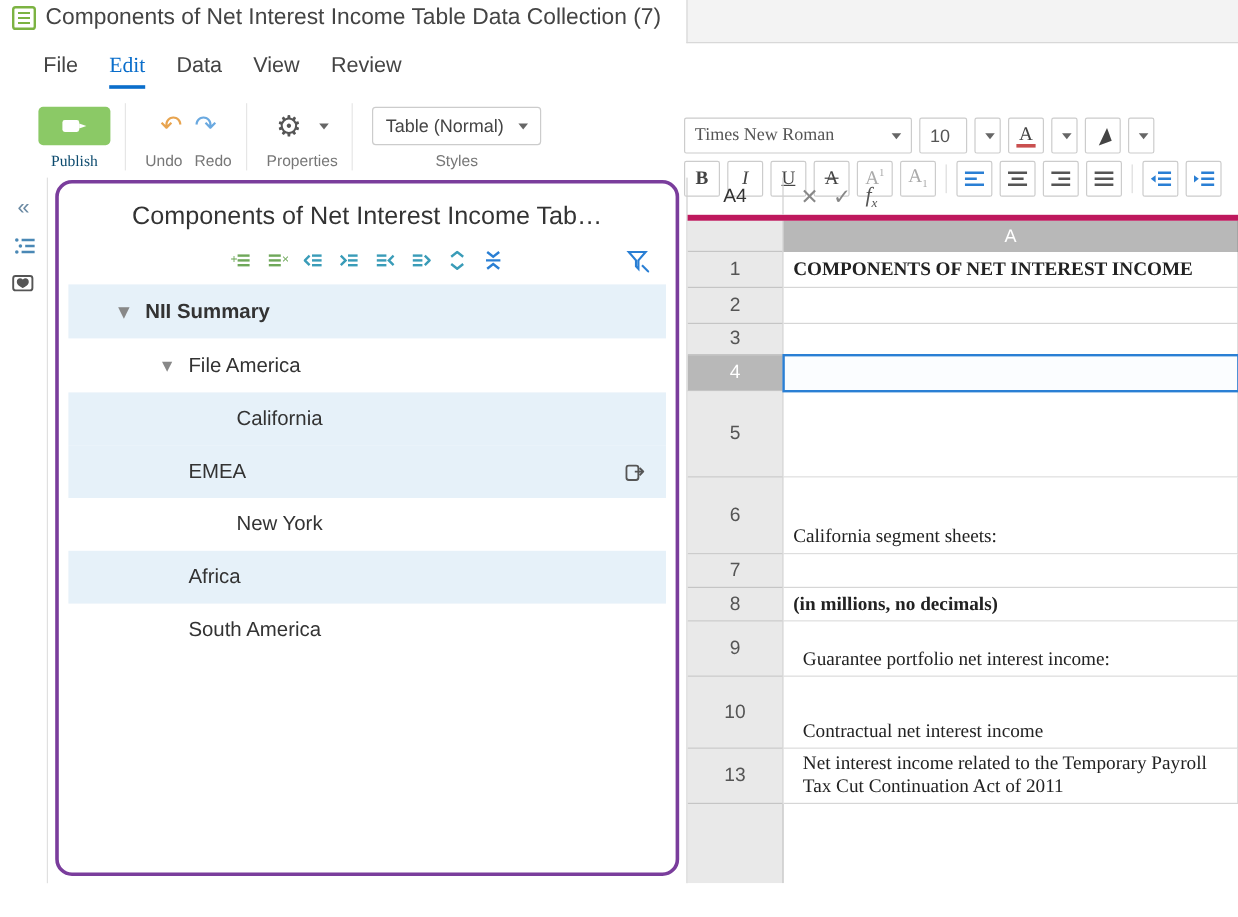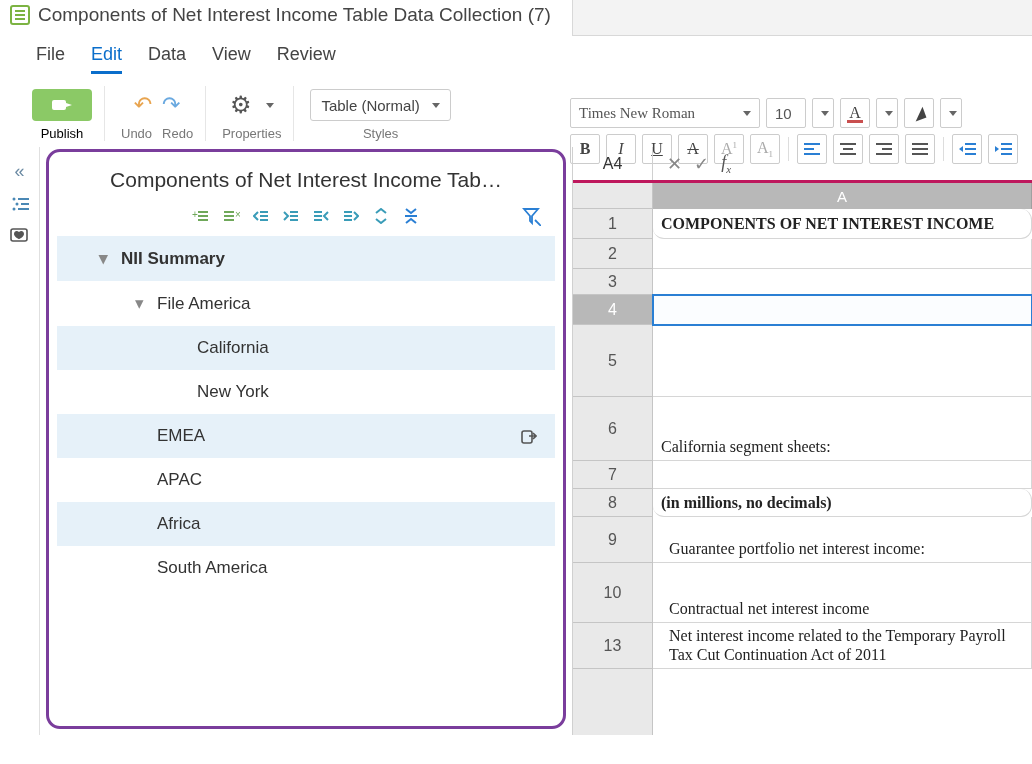--- a/index.html
+++ b/index.html
@@ -7,31 +7,31 @@
   
   
   .title-bar { display: flex; align-items: center; gap: 8px; padding: 4px 10px 10px 10px; }
   .title-bar .doc-icon { width: 20px; height: 20px; border: 2px solid #7cb342; border-radius: 3px; display: inline-flex; align-items: center; justify-content: center; }
   .doc-icon-inner { width: 10px; height: 10px; background: linear-gradient(to bottom, #7cb342 2px, transparent 2px, transparent 4px, #7cb342 4px, #7cb342 6px, transparent 6px, transparent 8px, #7cb342 8px); }
   .title-bar .title { font-size: 19px; color: #444; }
   
   
   .menu-bar { display: flex; gap: 26px; padding: 8px 30px 6px 36px; font-size: 18px; color: #444; }
   .menu-item { cursor: pointer; padding-bottom: 6px; }
-  .menu-item.active { color: #0a6ecb; border-bottom: 3px solid #0a6ecb; }
+  .menu-item.active { color: #0a6ecb; border-bottom: 3px solid #0a6ecb; font-family: Liberation Serif, serif; }
   
   
   .toolbar-row { display: flex; align-items: stretch; }
   .toolbar-left { display: flex; gap: 4px; padding: 6px 10px 6px 20px; }
   .tb-group { display: flex; flex-direction: column; align-items: center; gap: 2px; padding: 0 12px; border-right: 1px solid #e6e6e6; }
   .tb-group:last-child { border-right: none; }
   .tb-buttons { display: flex; gap: 10px; align-items: center; height: 38px; }
   .tb-label { font-size: 13px; color: #777; }
   .btn-publish { background: #8bc966; border-radius: 4px; width: 60px; height: 32px; display: flex; align-items: center; justify-content: center; }
-  .lbl-publish { color: #000000; }
+  .lbl-publish { color: #0c4a6e; font-family: Liberation Serif, serif; }
   .icon-undo, .icon-redo { font-size: 22px; }
   .icon-undo { color: #e8a44f; }
   .icon-redo { color: #6aa9e0; }
   .icon-gear { font-size: 24px; color: #555; }
   .caret-down { display: inline-block; margin-left: 4px; border-top: 5px solid #666; border-left: 4px solid transparent; border-right: 4px solid transparent; }
   .style-select { display: flex; align-items: center; border: 1px solid #ccc; border-radius: 3px; padding: 6px 10px; font-size: 15px; color: #444; gap: 8px; height: 32px; }
   
   
   .toolbar-right-wrap { border-left: 1px solid #d8d8d8; border-bottom: 1px solid #d8d8d8; background: #f3f3f3; height: 36px; position: absolute; right: 0; top: 0; width: 460px; }
   .format-bar { position: absolute; right: 0; top: 94px; width: 470px; display: flex; flex-direction: column; gap: 6px; padding: 4px 0 4px 8px; }
@@ -66,35 +66,35 @@
   .tree-row { display: flex; align-items: center; padding: 12px 14px; gap: 10px; position: relative; }
   .tree-row.alt { background: #e6f1f9; }
   .tree-row .caret { width: 12px; color: #888; }
   .tree-row.lvl1 { padding-left: 42px; font-weight: 600; }
   .tree-row.lvl2 { padding-left: 78px; }
   .tree-row.lvl3 { padding-left: 140px; }
   .link-out-icon { position: absolute; right: 18px; color: #666; font-size: 17px; }
   
   
   .sheet-panel { flex: 1; border-left: 1px solid #d0d0d0; display: flex; flex-direction: column; }
-  .name-box-row { display: flex; align-items: center; border-bottom: 3px solid #be185d; height: 36px; }
+  .name-box-row { display: flex; align-items: center; border-bottom: 5px solid #be185d; height: 36px; }
   .name-box { width: 80px; text-align: center; font-size: 16px; color: #333; border-right: 1px solid #d0d0d0; height: 100%; display: flex; align-items: center; justify-content: center; }
   .fx-controls { display: flex; align-items: center; gap: 12px; padding-left: 14px; font-size: 18px; color: #555; }
   .fx-label { font-style: italic; font-family: serif; }
   .fx-label sub { font-size: 11px; }
   
   .grid { display: flex; flex: 1; overflow: hidden; font-family: "Times New Roman", serif; }
   .row-headers { width: 80px; background: #e9e9e9; border-right: 1px solid #c5c5c5; }
   .row-header { border-bottom: 1px solid #c5c5c5; display: flex; align-items: center; justify-content: center; font-family: "Segoe UI", Arial, sans-serif; font-size: 16px; color: #555; background: #e9e9e9; }
   .row-header.sel { background: #b8b8b8; color: #fff; }
   .col-area { flex: 1; }
   .col-headers { height: 26px; background: #b8b8b8; display: flex; }
   .col-header { flex: 1; display: flex; align-items: center; justify-content: center; color: #fff; font-family: "Segoe UI", Arial, sans-serif; font-size: 15px; border-right: 1px solid #a0a0a0; }
   .cell { border-bottom: 1px solid #d6d6d6; border-right: 1px solid #d6d6d6; padding: 4px 8px; font-size: 16px; color: #222; background: #fff; display: flex; align-items: center; overflow: hidden; white-space: nowrap; }
-  .cell.bold { font-weight: bold; border-radius: 11px; }
+  .cell.bold { font-weight: bold; }
   .cell.indent1 { padding-left: 16px; }
   .cell.selected { outline: 2px solid #2a7fd4; outline-offset: -1px; background: #fbfdff; }
   .cell-stack .cell:not(:last-child) { }
   
   .row-h-spacer { height: 26px; background: #e9e9e9; border-bottom: 1px solid #c5c5c5; }
   
   svg { display: block; }
 </style>
 </head>
 <body>
@@ -350,36 +350,32 @@
         <span class="caret">▾</span>
         <span>NII Summary</span>
       </div>
       <div class="tree-row lvl2">
         <span class="caret">▾</span>
         <span>File America</span>
       </div>
       <div class="tree-row lvl3 alt">
         <span>California</span>
       </div>
-      <div class="tree-row lvl3">
-        <span>New York</span>
-      </div>
       <div class="tree-row lvl2 alt">
         <span class="caret"></span>
         <span>EMEA</span>
         <span class="link-out-icon">
           <svg width="16" height="16">
               <rect x="1" y="3" width="10" height="12" rx="2" fill="none" stroke="#555" stroke-width="1.6"></rect>
               <path d="M8 8 L15 8 M12 5 L15 8 L12 11" fill="none" stroke="#555" stroke-width="1.6"></path>
             </svg>
         </span>
       </div>
-      <div class="tree-row lvl2">
-        <span class="caret"></span>
-        <span>APAC</span>
+      <div class="tree-row lvl3">
+        <span>New York</span>
       </div>
       <div class="tree-row lvl2 alt">
         <span class="caret"></span>
         <span>Africa</span>
       </div>
       <div class="tree-row lvl2">
         <span class="caret"></span>
         <span>South America</span>
       </div>
     </div>

